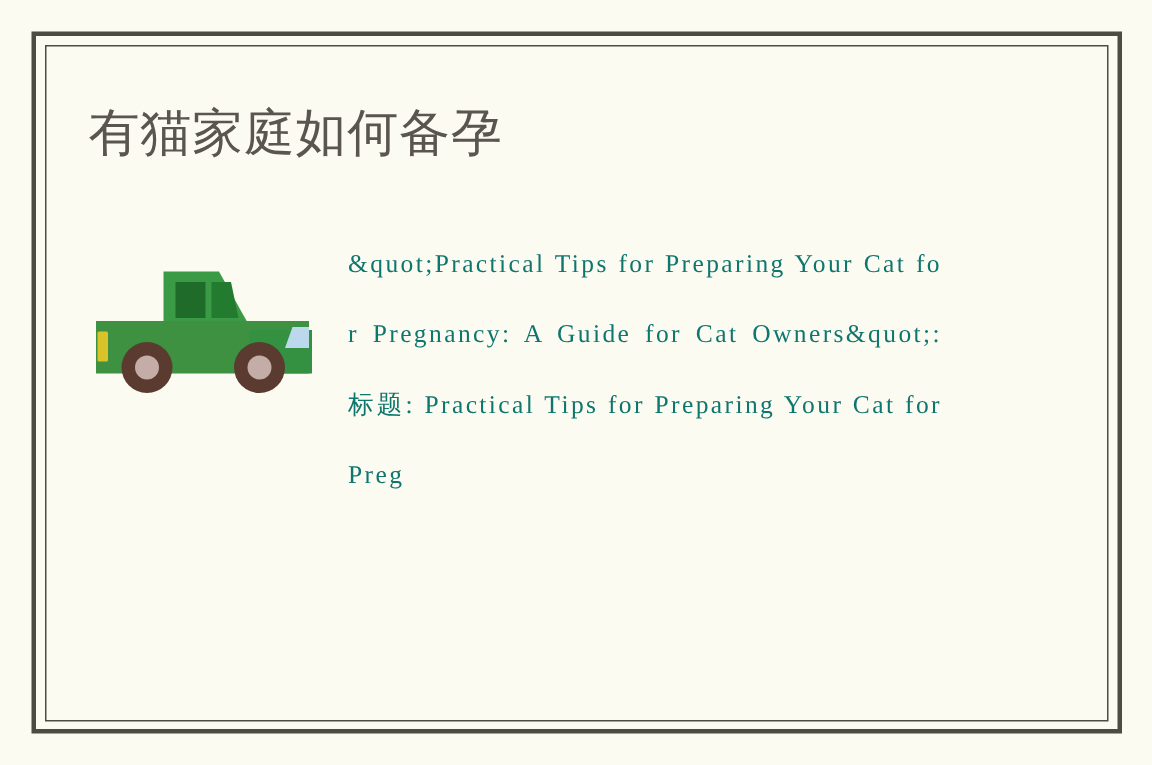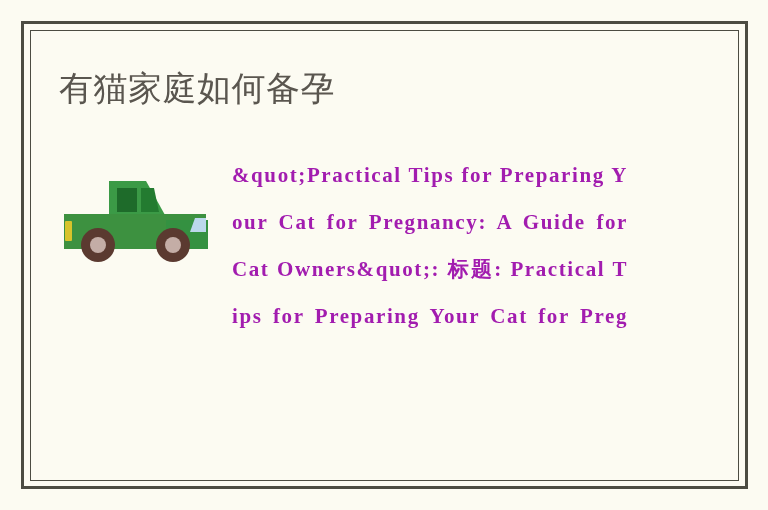--- a/index.html
+++ b/index.html
@@ -80,28 +80,27 @@
     width: 150px;
     height: 92px;
   }
 
   .article-text {
     position: absolute;
     left: 202px;
     top: 0;
     width: 396px;
     font-family: "Liberation Serif", serif;
-    font-size: 21px;
+    font-size: 17px;
     line-height: 47px;
-    color: #a21caf;
+    color: #0f766e;
     letter-spacing: 1.6px;
     text-align: justify;
     text-align-last: justify;
     word-break: break-all;
-    font-weight: bold;
   }
 </style>
 </head>
 <body>
 
 <div id="page">
 
   <div class="frame-outer"></div>
   <div class="frame-inner"></div>
 

